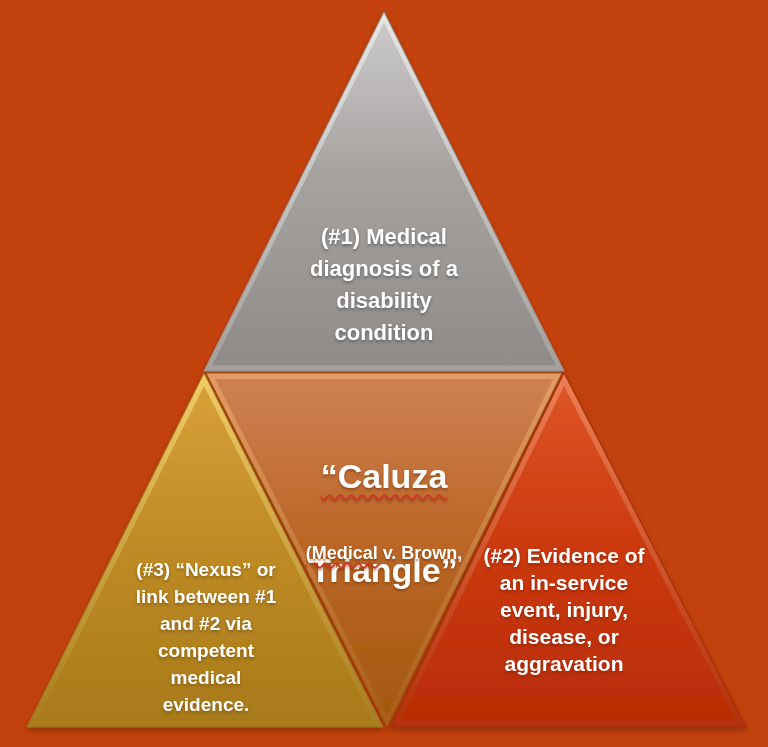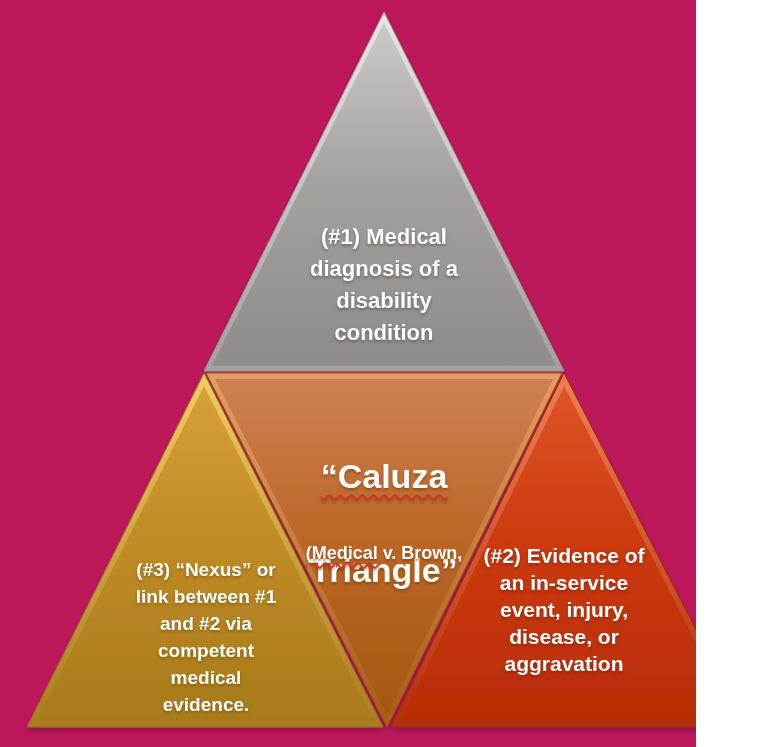--- a/index.html
+++ b/index.html
@@ -1,20 +1,20 @@
 <!DOCTYPE html>
 <html><head>
 <meta charset="utf-8">
 <style>
   html, body { margin: 0; padding: 0; background: #ffffff; }
   .stage {
     position: relative;
-    width: 696px;
+    width: 768px;
     height: 747px;
-    background: #be185d;
+    background: #c2410c;
     overflow: hidden;
     font-family: "Liberation Sans", "DejaVu Sans", sans-serif;
   }
   .stage svg { position: absolute; left: 0; top: 0; }
   .txt {
     position: absolute;
     text-align: center;
     font-weight: bold;
     color: #ffffff;
     white-space: pre-line;

